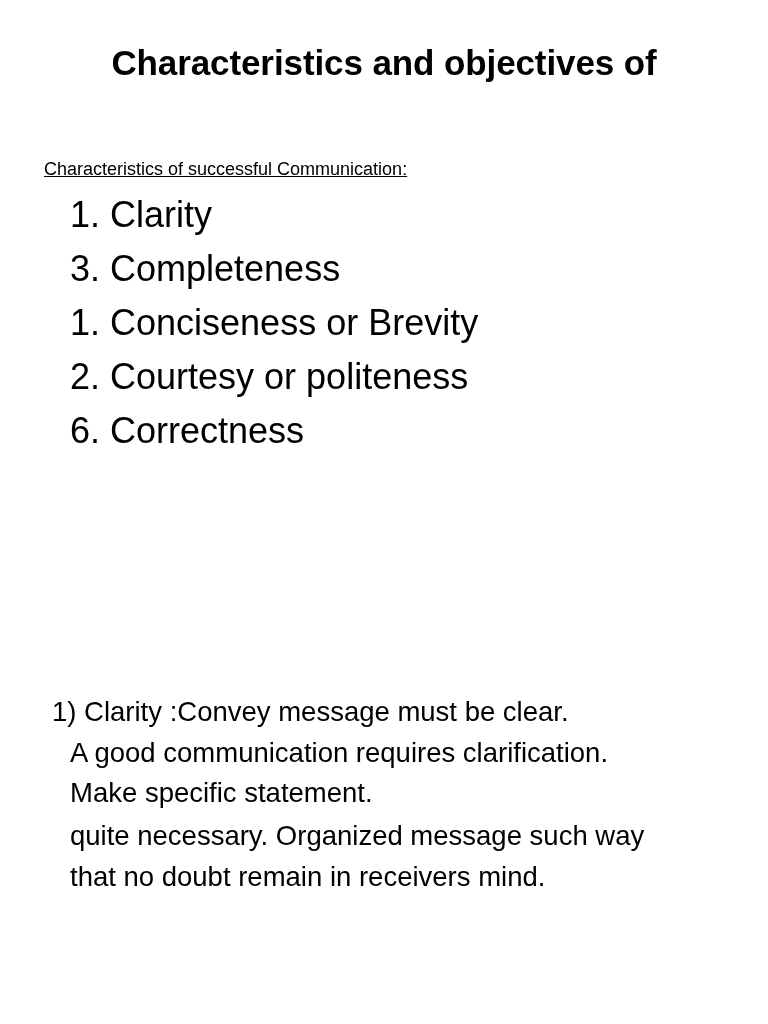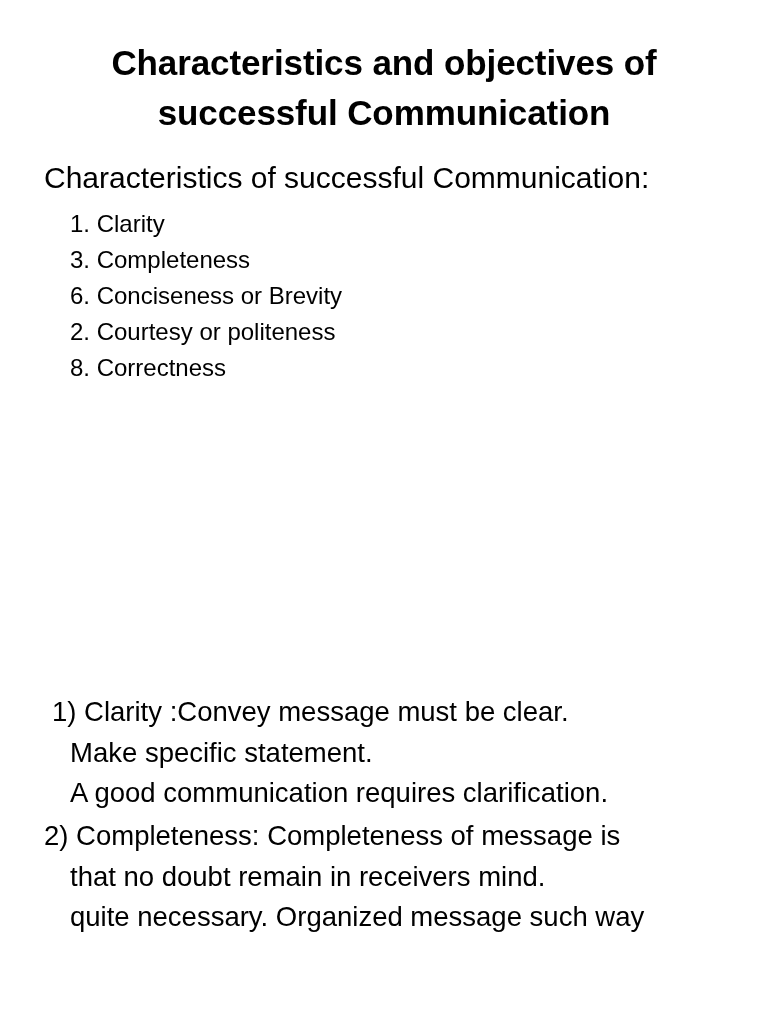--- a/index.html
+++ b/index.html
@@ -34,31 +34,32 @@
     line-height: 1.42;
     letter-spacing: -0.1px;
   }
   .body-block {
     position: absolute;
     top: 140px;
     left: 44px;
     width: 690px;
   }
   .lead-line {
-    font-size: 30px;
+    font-size: 18px;
     line-height: 1.45;
     margin-bottom: 6px;
+    text-decoration: underline;
   }
   .num-list {
     margin: 0;
     padding: 0;
     list-style: none;
   }
   .num-list li {
-    font-size: 24px;
+    font-size: 36px;
     line-height: 1.5;
     padding-left: 26px;
     white-space: pre;
   }
   .lower-block {
     position: absolute;
     top: 676px;
     left: 44px;
     width: 700px;
   }
@@ -78,40 +79,38 @@
     padding-left: 8px;
   }
 </style>
 </head>
 <body>
 
 <div class="slide">
 
   <div class="title-block">
     <div class="title-line">Characteristics and objectives of</div>
-    <div class="title-line">successful Communication</div>
   </div>
 
   <div class="body-block">
     <div class="lead-line">Characteristics of successful Communication:</div>
     <ul class="num-list">
       <li>1. Clarity</li>
       <li>3. Completeness</li>
-      <li>6. Conciseness or Brevity</li>
+      <li>1. Conciseness or Brevity</li>
       <li>2. Courtesy or politeness</li>
-      <li>8. Correctness</li>
+      <li>6. Correctness</li>
     </ul>
   </div>
 
   <div class="lower-block">
     <div class="para para-1">
       <span class="p-line first">1) Clarity :Convey message must be clear.</span>
+      <span class="p-line indent">A good communication requires clarification.</span>
       <span class="p-line indent">Make specific statement.</span>
-      <span class="p-line indent">A good communication requires clarification.</span>
     </div>
     <div class="para para-2">
-      <span class="p-line">2) Completeness: Completeness of message is</span>
+      <span class="p-line indent">quite necessary. Organized message such way</span>
       <span class="p-line indent">that no doubt remain in receivers mind.</span>
-      <span class="p-line indent">quite necessary. Organized message such way</span>
     </div>
   </div>
 
 </div>
 
 </body></html>

